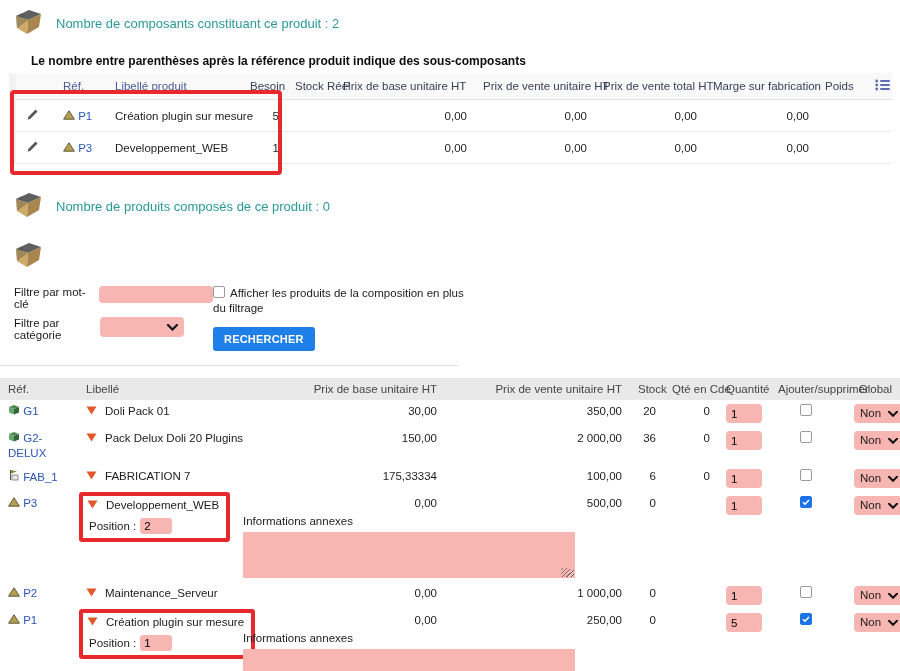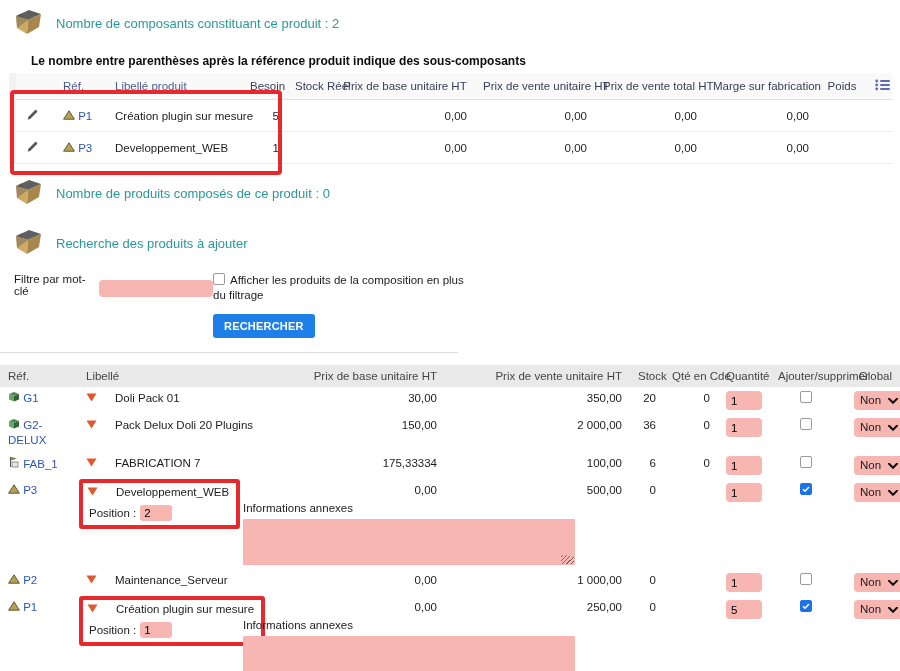--- a/index.html
+++ b/index.html
@@ -11,36 +11,36 @@
   .sechead{display:flex;align-items:center;gap:13px;margin-left:13px;}
   .sechead .ttl{color:#2a9898;font-size:13px;font-weight:500;}
   .sec1{padding-top:8px;}
   .note{font-weight:bold;font-size:12px;color:#0d0d0d;margin:16px 0 5px 8px;padding-left:23px;}
 
   
   .t1wrap{position:relative;margin:0 9px;}
   .t1wrap::before{content:"";position:absolute;left:0;top:0;bottom:1px;width:7px;background:#f2f2f4;}
   table.t1{width:100%;border-collapse:collapse;table-layout:fixed;}
   .t1 th{font-weight:400;font-size:11.5px;padding:6px 8px;background:#f9f9fa;
-         border-bottom:1px solid #e3e3e5;color:#39405a;text-align:center;white-space:nowrap;}
+         border-bottom:1px solid #e3e3e5;color:#39405a;text-align:left;white-space:nowrap;}
   .t1 th.l{text-align:left;} .t1 th.sort{color:#4c5b98;}
   .t1 td{padding:8px 8px;border-bottom:1px solid #ededef;white-space:nowrap;overflow:visible;}
   .t1 td.num{text-align:right;}
   .t1 tr.total td{color:#919191;border-bottom:1px solid #d8d8da;}
   .hl-overlay{position:absolute;left:1px;top:17px;width:264px;height:77px;
               border:4px solid #e7282d;border-radius:4px;pointer-events:none;z-index:5;}
   a.ref{color:#2c55b8;text-decoration:none;}
 
   
-  .sec2{margin-top:14px;} .sec3{margin-top:20px;}
+  .sec2{margin-top:27px;} .sec3{margin-top:20px;}
 
   
   .filters{margin:15px 0 0 14px;display:flex;align-items:flex-start;}
   .fleft{width:199px;}
-  .frow{display:flex;align-items:flex-end;margin-bottom:7px;}
+  .frow{display:flex;align-items:flex-start;margin-bottom:7px;}
   .frow .flbl{width:86px;}
   .pink-input{background:#f8b6b3;border:none;border-radius:4px;height:17px;width:104px;
               font-family:inherit;font-size:11.5px;padding:0 5px;outline:none;}
   .pselect{background:#f8b6b3;border-radius:4px;height:20px;display:inline-flex;
            align-items:center;justify-content:flex-end;padding:0 6px;cursor:pointer;}
   .catsel{width:72px;}
   .fright{width:255px;}
   .cbline{line-height:15px;}
   .cb{display:inline-block;width:10px;height:10px;border:1.5px solid #9a9a9a;border-radius:2px;
       background:#fff;vertical-align:-1px;margin-right:5px;}
@@ -54,21 +54,21 @@
 
   
   table.t2{width:900px;border-collapse:collapse;table-layout:fixed;margin-top:12px;}
   .t2 th{background:#e9e9ea;font-weight:400;color:#454545;font-size:11.5px;
          padding:5px 8px;text-align:right;white-space:nowrap;}
   .t2 th.l{text-align:left;} .t2 th.c{text-align:center;}
   .t2 td{padding:4px 8px;vertical-align:top;line-height:15px;}
   .t2 td.num{text-align:right;white-space:nowrap;}
   .t2 td.c{text-align:center;}
   .t2 tr.simple td{height:14px;}
-  .lblline{display:flex;align-items:center;gap:18px;white-space:nowrap;}
+  .lblline{display:flex;align-items:center;gap:8px;white-space:nowrap;}
   .hlbox{display:inline-block;border:4px solid #e7282d;border-radius:3px;
          padding:2px 7px 4px 4px;margin:-4px 0 0 -7px;background:#fff;}
   .posline{margin-top:5px;display:flex;align-items:center;gap:4px;padding-left:2px;}
   .pos-input{background:#f8b6b3;border:none;border-radius:3px;width:24px;height:16px;
              font-family:inherit;font-size:11.5px;padding:0 4px;outline:none;}
   .qty-input{background:#f8b6b3;border:none;border-radius:4px;width:26px;height:19px;
              font-family:inherit;font-size:11.5px;padding:0 5px;outline:none;}
   .gsel{width:38px;height:19px;justify-content:space-between;}
   .annex{margin-top:3px;}
   .annexlbl{color:#222;margin-bottom:3px;}
@@ -209,28 +209,38 @@
 
 <div class="sechead sec3">
   <span class="icon">
     <svg width="30" height="28" viewBox="0 0 30 28">
       <polygon points="3,8 16,2 28,6 15,12" fill="#5f5f5f"></polygon>
       <polygon points="3,8 15,12 14,26 4,20" fill="#cdaa66"></polygon>
       <polygon points="15,12 28,6 26,19 14,26" fill="#a8864e"></polygon>
       <polygon points="3,8 9,5 10,10 15,12 4,20" fill="#4a4a4a" opacity="0.35"></polygon>
     </svg>
   </span>
-  <span class="ttl">Recherche des produits à ajouter</span>
 </div>
 
 <div class="filters">
   <div class="fleft">
     <div class="frow">
       <span class="flbl">Filtre par mot-clé</span>
       <input class="pink-input" type="text" value="" style="">
+    </div>
+    <div class="frow">
+      <span class="flbl">Filtre par catégorie</span>
+      <span class="pselect catsel">
+        <span></span>
+        <span class="icon">
+          <svg width="11" height="7" viewBox="0 0 11 7">
+              <path d="M1 1 L5.5 5.5 L10 1" fill="none" stroke="#111" stroke-width="2.2" stroke-linecap="round"></path>
+            </svg>
+        </span>
+      </span>
     </div>
   </div>
   <div class="fright">
     <div class="cbline">
       <span class="cb">
         
       </span><span>Afficher les produits de la composition en plus du filtrage</span>
     </div>
     <button class="btn searchbtn">RECHERCHER</button>
   </div>

